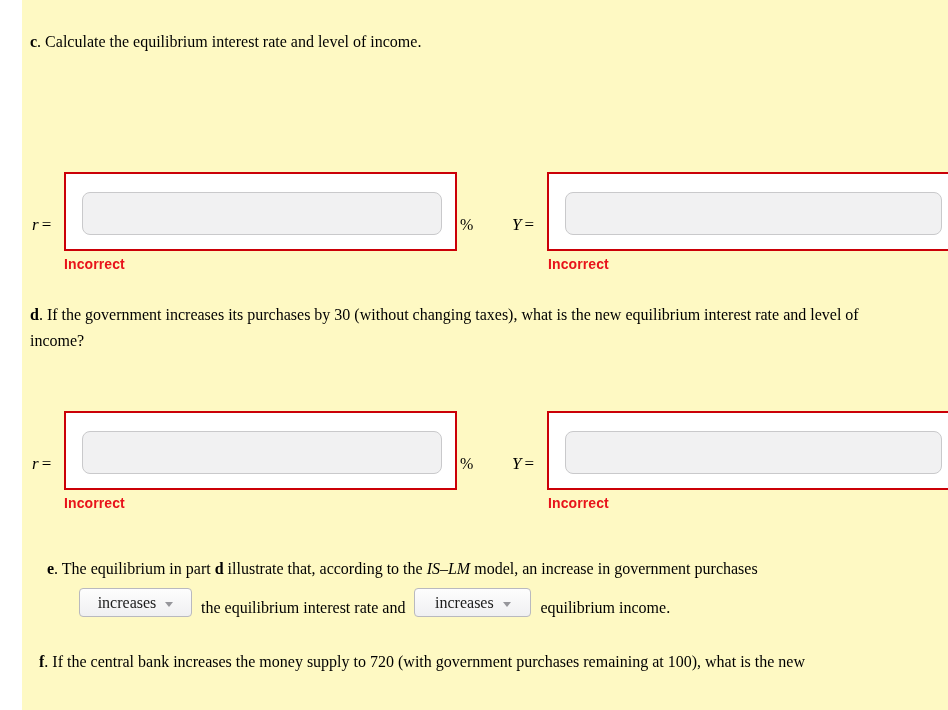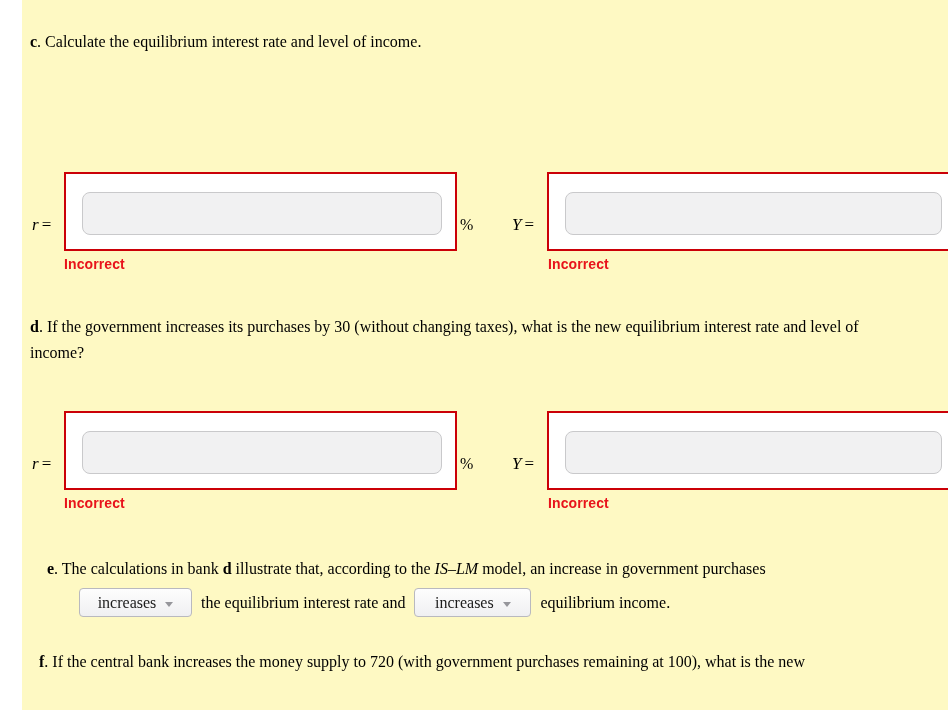--- a/index.html
+++ b/index.html
@@ -29,21 +29,21 @@
 
   .var-label{position:absolute;font-size:17px;white-space:nowrap;}
   .var-label i{font-style:italic;margin-right:3px;}
   .percent{position:absolute;font-size:16px;}
   .incorrect{
     position:absolute;font-family:"Liberation Sans","DejaVu Sans",sans-serif;
     font-size:14px;font-weight:bold;color:#e8131b;letter-spacing:.1px;
   }
 
   .eline2{
-    position:absolute;display:flex;align-items:center;gap:9px;
+    position:absolute;display:flex;align-items:flex-end;gap:9px;
     font-size:16px;white-space:nowrap;padding-left:31px;
   }
   .dd{
     display:flex;align-items:center;justify-content:center;height:29px;
     border:1px solid #b9b9bf;border-radius:4px;
     background:linear-gradient(#fdfdfd,#f0f0f2);
     box-sizing:border-box;cursor:pointer;
   }
   .dd .lbl{font-size:16px;color:#1b1b1b;}
   .caret{
@@ -65,39 +65,39 @@
     <input class="answer-input input-r" type="text" value="" style="">
   </div>
   <span class="percent" style="left:438px;top:216px;">%</span>
   <span class="var-label" style="left:490px;top:215px;"><i>Y</i><span>=</span></span>
   <div class="redbox box-y" style="left:525px;top:172px;">
     <input class="answer-input input-y" type="text" value="" style="">
   </div>
   <span class="incorrect" style="left:42px;top:256px;">Incorrect</span>
   <span class="incorrect" style="left:526px;top:256px;">Incorrect</span>
 
-  <div class="para" style="left:8px;top:314px;">
+  <div class="para" style="left:8px;top:302px;">
     <div class="pline"><b>d</b><span>. If the government increases its purchases by 30 (without changing taxes), what is the new equilibrium interest rate and level of</span></div>
     <div class="pline">income?</div>
   </div>
 
   <span class="var-label" style="left:10px;top:454px;"><i>r</i><span>=</span></span>
   <div class="redbox box-r" style="left:42px;top:411px;">
     <input class="answer-input input-r" type="text" value="" style="">
   </div>
   <span class="percent" style="left:438px;top:455px;">%</span>
   <span class="var-label" style="left:490px;top:454px;"><i>Y</i><span>=</span></span>
   <div class="redbox box-y" style="left:525px;top:411px;">
     <input class="answer-input input-y" type="text" value="" style="">
   </div>
   <span class="incorrect" style="left:42px;top:495px;">Incorrect</span>
   <span class="incorrect" style="left:526px;top:495px;">Incorrect</span>
 
   <div class="para" style="left:25px;top:556px;">
-    <div class="pline"><b>e</b><span>. The calculations in bank </span><b>d</b><span> illustrate that, according to the </span><i>IS–LM</i><span> model, an increase in government purchases</span></div>
+    <div class="pline"><b>e</b><span>. The equilibrium in part </span><b>d</b><span> illustrate that, according to the </span><i>IS–LM</i><span> model, an increase in government purchases</span></div>
   </div>
 
   <div class="eline2" style="left:26px;top:588px;">
     <div class="dd" style="width:113px;">
       <span class="lbl">increases</span>
       <span class="caret"></span>
     </div>
     <span>the equilibrium interest rate and</span>
     <div class="dd" style="width:117px;">
       <span class="lbl">increases</span>

